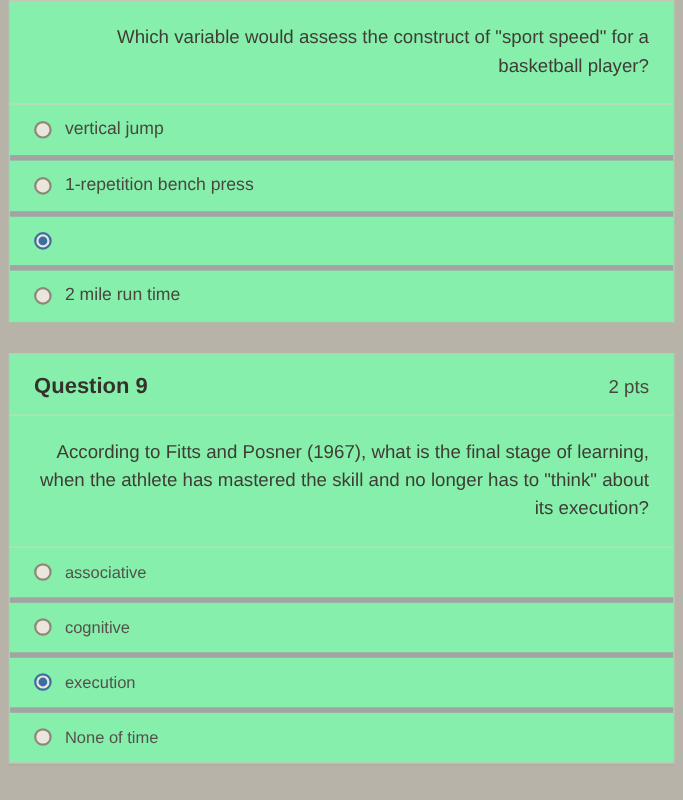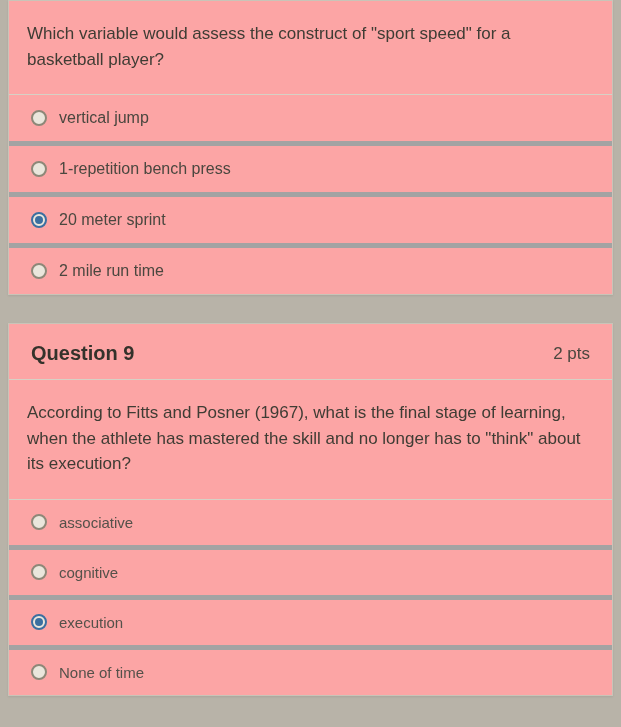--- a/index.html
+++ b/index.html
@@ -5,24 +5,25 @@
   * { box-sizing: border-box; margin: 0; padding: 0; }
   body {
     font-family: "Helvetica Neue", Arial, sans-serif;
     background: #b8b3a8;
     width: 621px;
     height: 727px;
     overflow: hidden;
     color: #3a3832;
   }
   .card {
-    background: #fca5a5;
+    background: #86efac;
     border: 1px solid #c9c4b8;
     margin: 0 8px 28px 8px;
     box-shadow: 0 1px 2px rgba(0,0,0,0.08);
+    text-align: right;
   }
   .card.first { margin-top: 0; }
   .q-header {
     display: flex;
     justify-content: space-between;
     align-items: center;
     padding: 18px 22px 14px 22px;
     border-bottom: 1px solid #d6d1c5;
   }
   .q-title {
@@ -83,21 +84,20 @@
     <div class="opt">
       <span class="radio"></span>
       <span>vertical jump</span>
     </div>
     <div class="opt">
       <span class="radio"></span>
       <span>1-repetition bench press</span>
     </div>
     <div class="opt">
       <span class="radio selected"></span>
-      <span>20 meter sprint</span>
     </div>
     <div class="opt">
       <span class="radio"></span>
       <span>2 mile run time</span>
     </div>
   </div>
 </div>
 
 <div class="card second">
   <div class="q-header">

